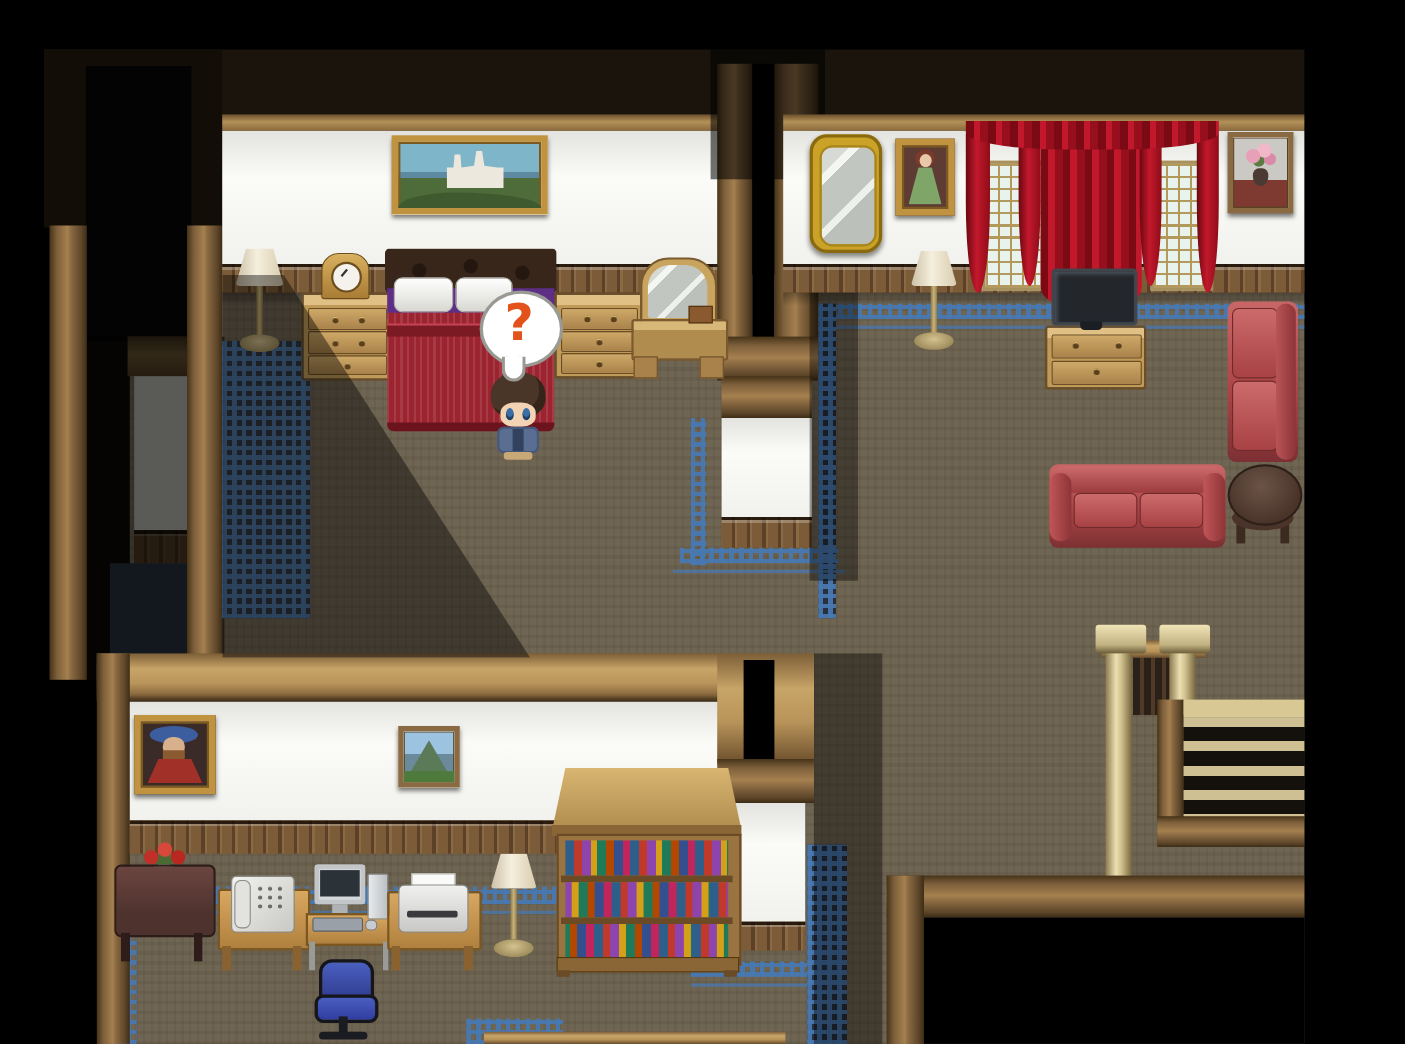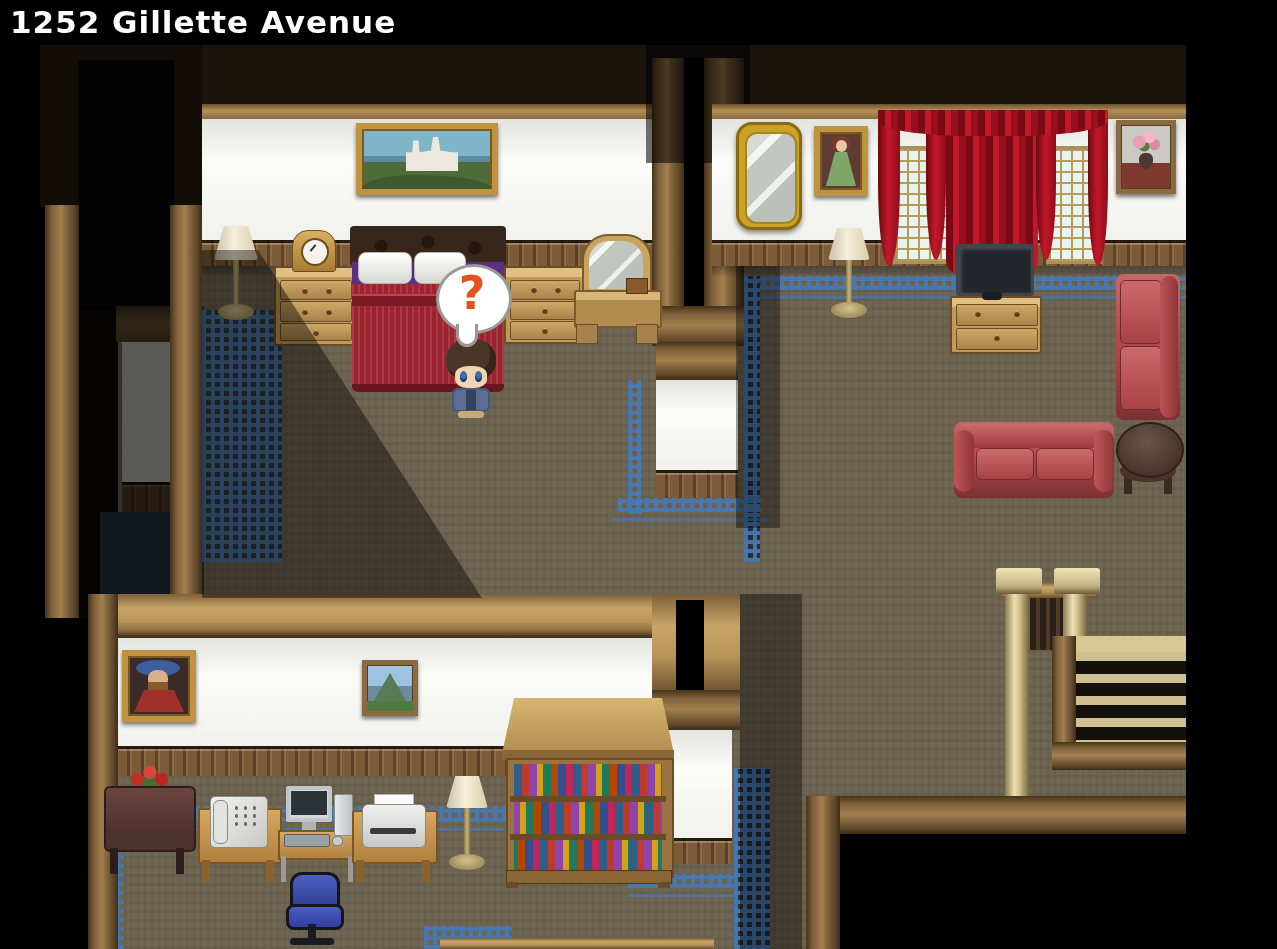--- a/index.html
+++ b/index.html
@@ -331,15 +331,14 @@
   <div class="abs wood-h" style="left:806px;top:796px;width:380px;height:38px;"></div>
   <div class="abs wood-v" style="left:806px;top:796px;width:34px;height:153px;"></div>
   <div class="abs" style="left:840px;top:834px;width:346px;height:115px;background:#000;"></div>
 
   <div class="abs" style="left:1186px;top:0;width:91px;height:949px;background:#000;"></div>
 
   <div class="abs" style="left:202px;top:250px;width:280px;height:348px;background:rgba(0,0,0,.42);clip-path:polygon(0 0,20% 0,100% 100%,0 100%);"></div>
   <div class="abs" style="left:736px;top:266px;width:44px;height:262px;background:rgba(0,0,0,.38);"></div>
   <div class="abs" style="left:740px;top:594px;width:62px;height:355px;background:rgba(0,0,0,.40);"></div>
 
-  <div class="abs hud-title" style="left:10px;top:4px;">1252 Gillette Avenue</div>
 
 </div>
 
 </body></html>

